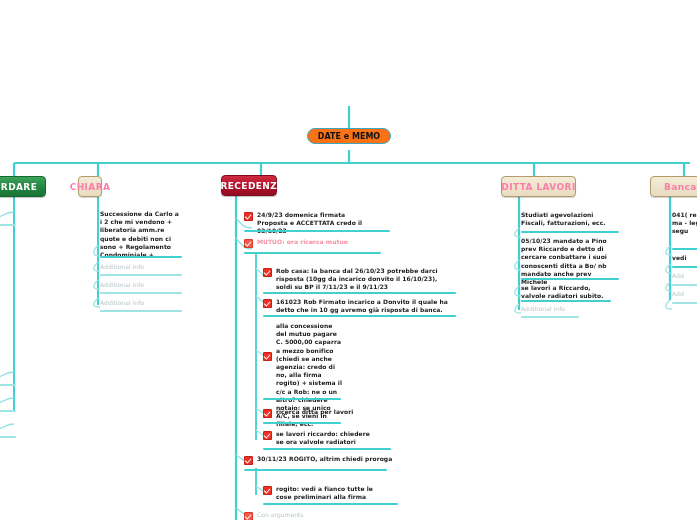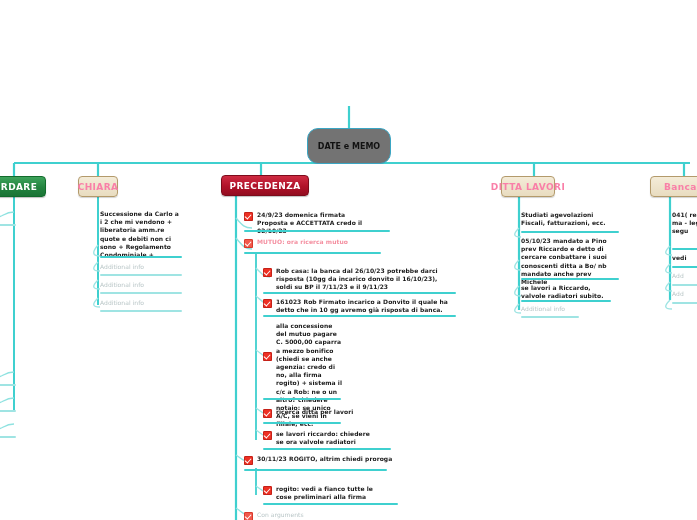--- a/index.html
+++ b/index.html
@@ -53,24 +53,24 @@
     font-weight: bold;
     color: #111111;
     letter-spacing: .2px;
   }
 
   
   .memo-node {
     left: 307px;
     top: 128px;
     width: 84px;
-    height: 36px;
+    height: 16px;
     border: 1.3px solid #3aa6c4;
     border-radius: 11px;
-    background: #737373;
+    background: #f97316;
     display: flex;
     align-items: center;
     justify-content: center;
     font-size: 8px;
     font-weight: bold;
     color: #111111;
   }
 
   
   .cat {
@@ -97,23 +97,23 @@
     box-shadow: 0 1px 1px rgba(0,0,0,.25);
   }
   .cat-beige {
     background: linear-gradient(180deg,#f4ecd8 0%, #e8dcc0 100%);
     border: 1.6px solid #b39a6b;
     color: #f97fa8;
     box-shadow: 0 1px 1px rgba(0,0,0,.18);
   }
 
   #cat-ricordare { left: -16px; top: 176px; width: 62px; }
-  #cat-chiara    { left: 78px;  top: 176px; width: 40px; }
-  #cat-precedenza{ left: 221px; top: 175px; width: 88px; }
-  #cat-ditta     { left: 501px; top: 176px; width: 54px; }
+  #cat-chiara    { left: 78px;  top: 176px; width: 24px; }
+  #cat-precedenza{ left: 221px; top: 175px; width: 56px; }
+  #cat-ditta     { left: 501px; top: 176px; width: 75px; }
   #cat-banca     { left: 650px; top: 176px; width: 68px; }
 
   
   .leaf {
     position: absolute;
     box-sizing: border-box;
     display: flex;
     align-items: flex-start;
     gap: 4px;
   }

